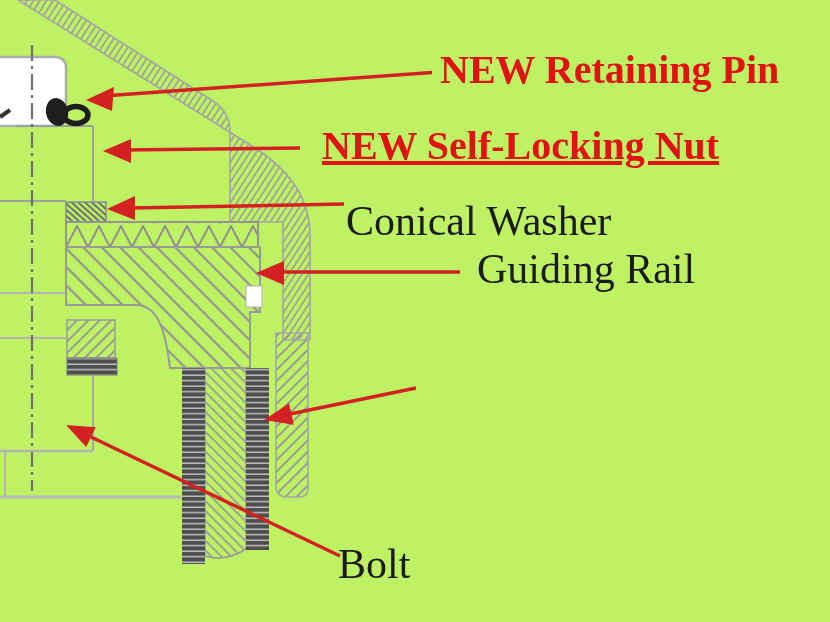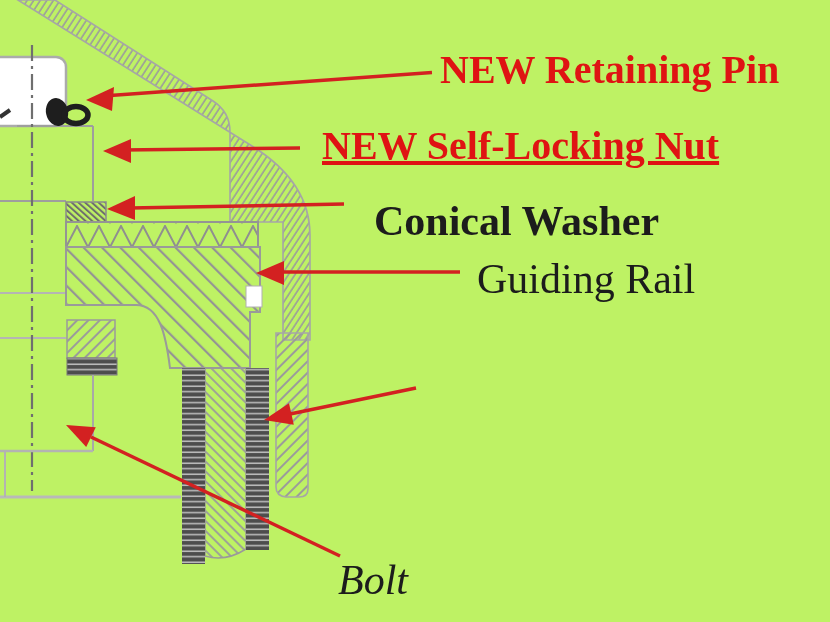--- a/index.html
+++ b/index.html
@@ -125,19 +125,19 @@
         <line x1="91" y1="437" x2="340" y2="556" stroke-width="3.5"></line>
         <polygon points="66,425 95.8,427.2 86.2,447" stroke="none"></polygon>
       </g>
     </g>
   </svg>
 
   <div class="lbl lbl-red" style="left:440px; top:49px;">NEW Retaining Pin</div>
 
   <div class="lbl lbl-red" style="left:322px; top:125px;text-decoration:underline;">NEW Self-Locking Nut</div>
 
-  <div class="lbl lbl-blk" style="left:374px; top:199px;font-weight:bold;">Conical Washer</div>
+  <div class="lbl lbl-blk" style="left:346px; top:199px;">Conical Washer</div>
 
-  <div class="lbl lbl-blk" style="left:477px; top:257px;">Guiding Rail</div>
+  <div class="lbl lbl-blk" style="left:477px; top:247px;">Guiding Rail</div>
 
 
-  <div class="lbl lbl-blk" style="left:338px; top:558px;font-style:italic;">Bolt</div>
+  <div class="lbl lbl-blk" style="left:338px; top:542px;">Bolt</div>
 </div>
 
 </body></html>

